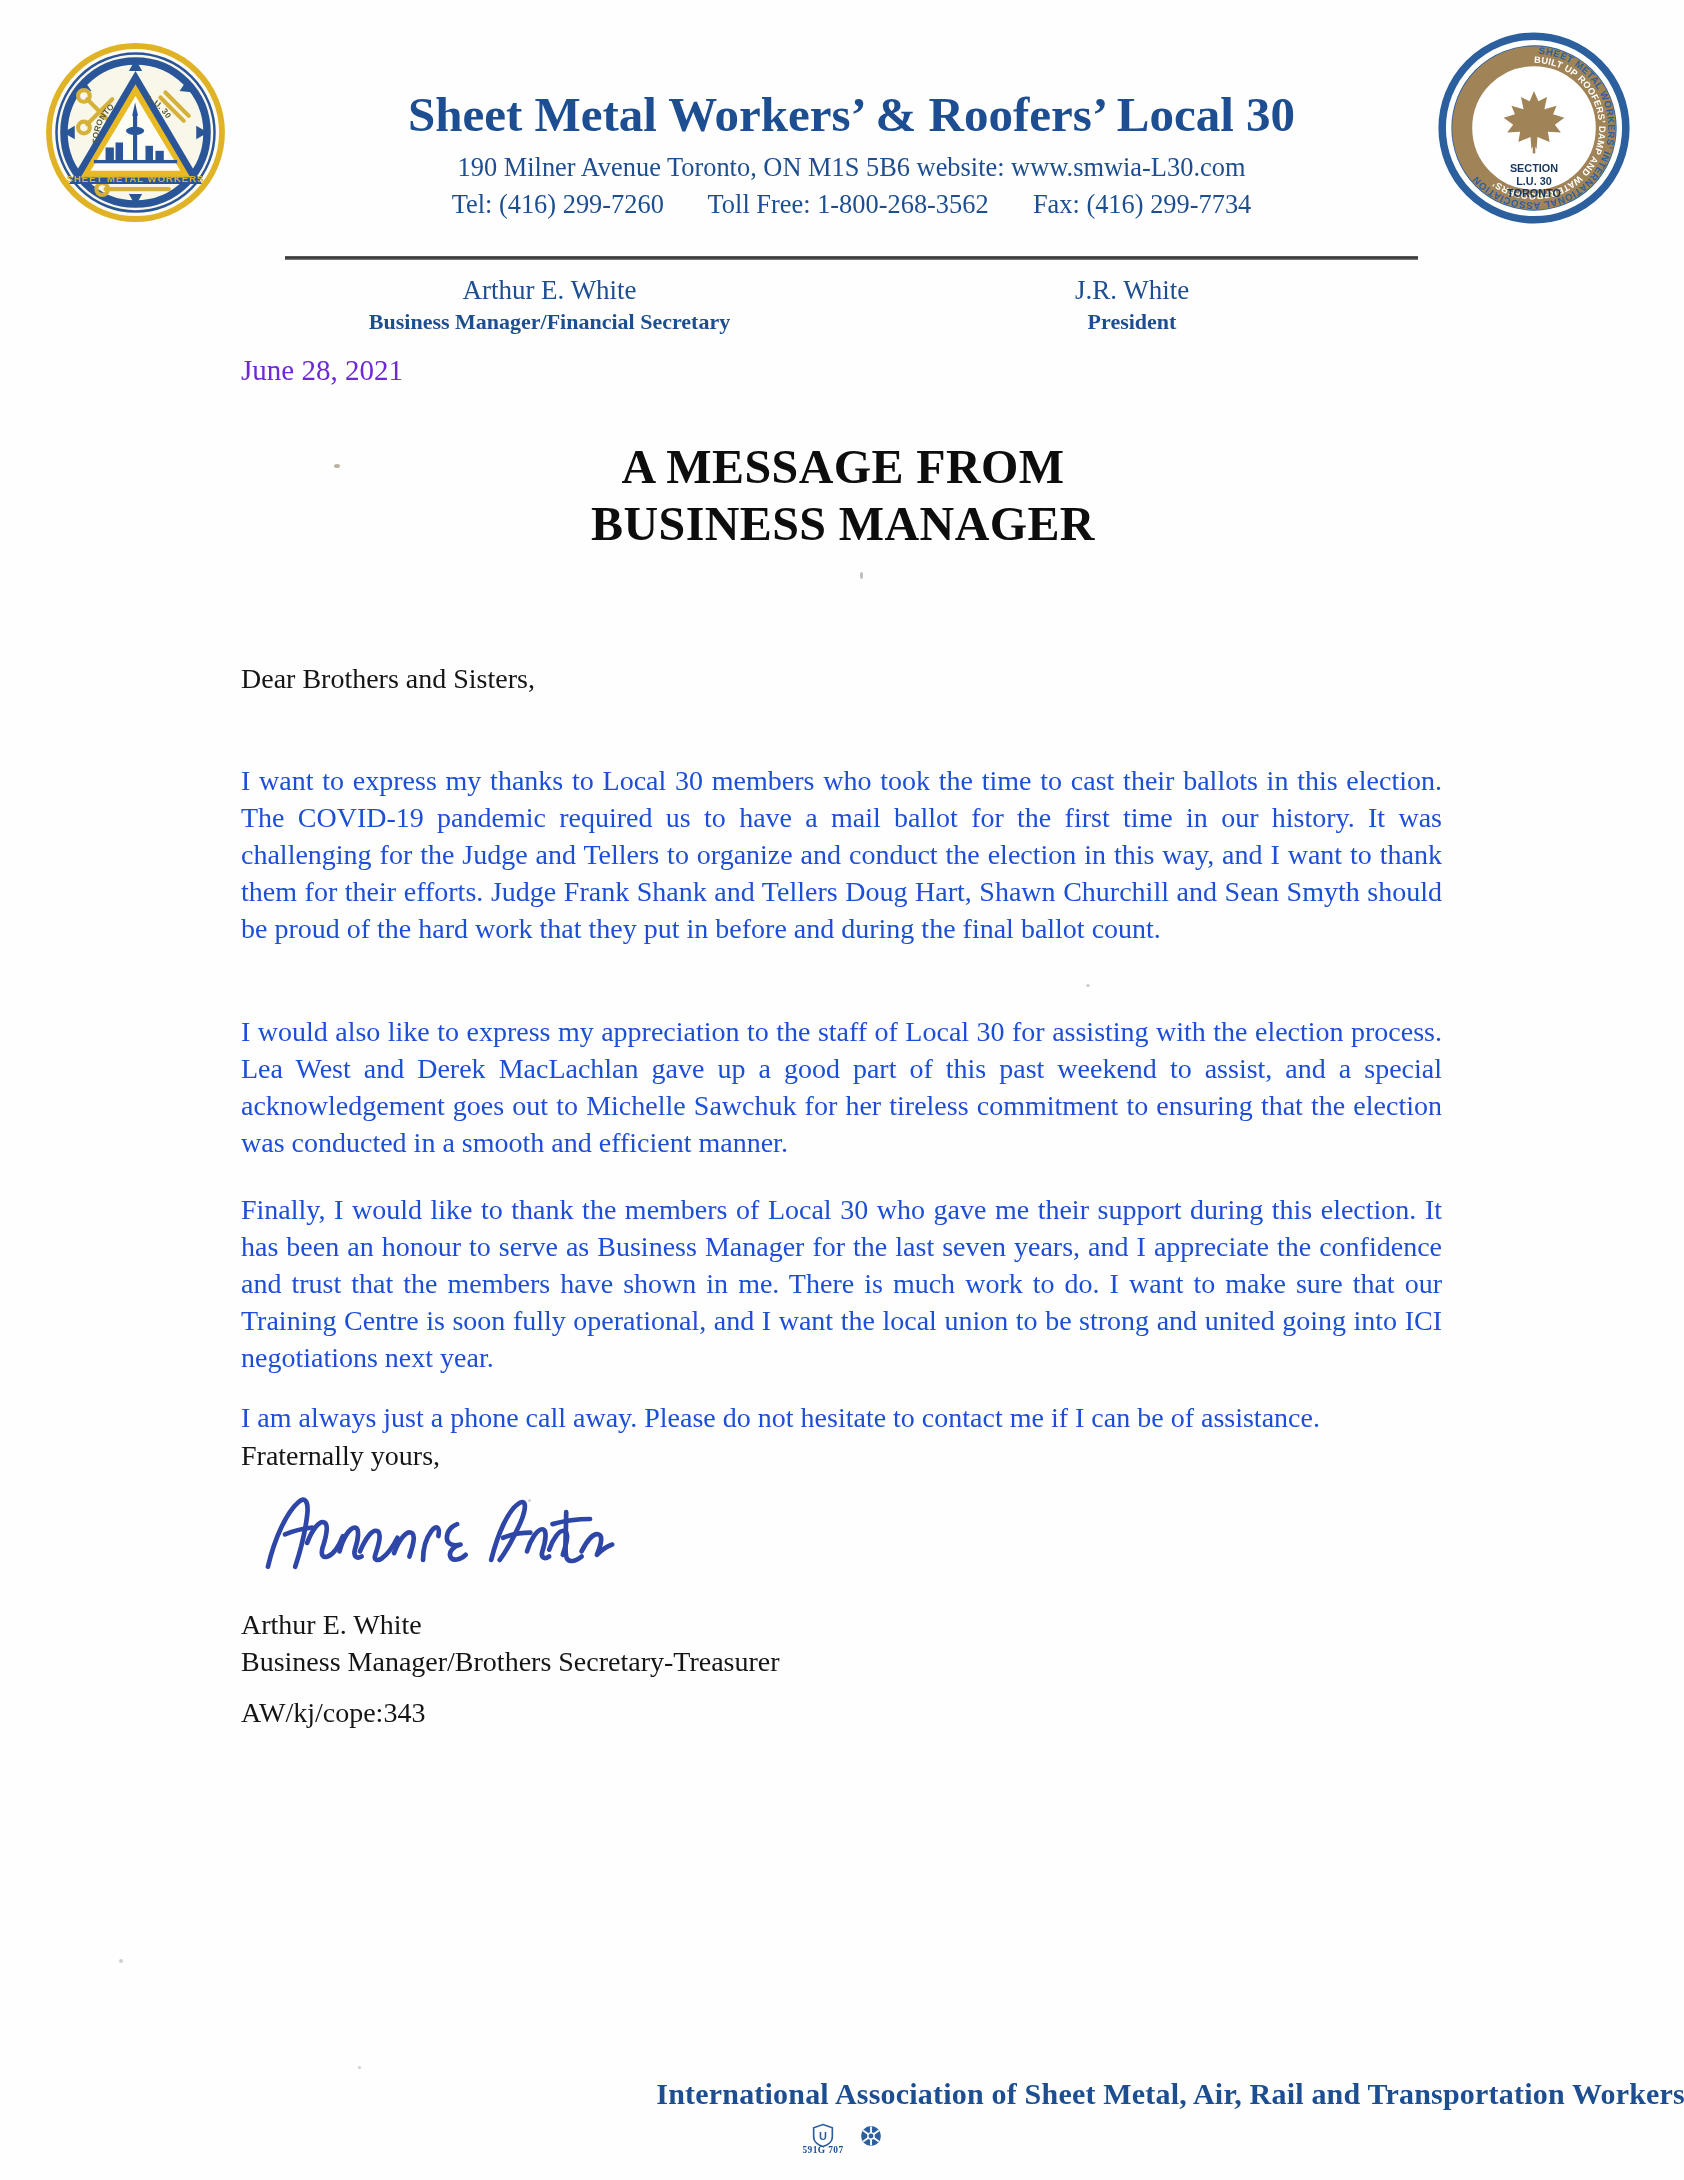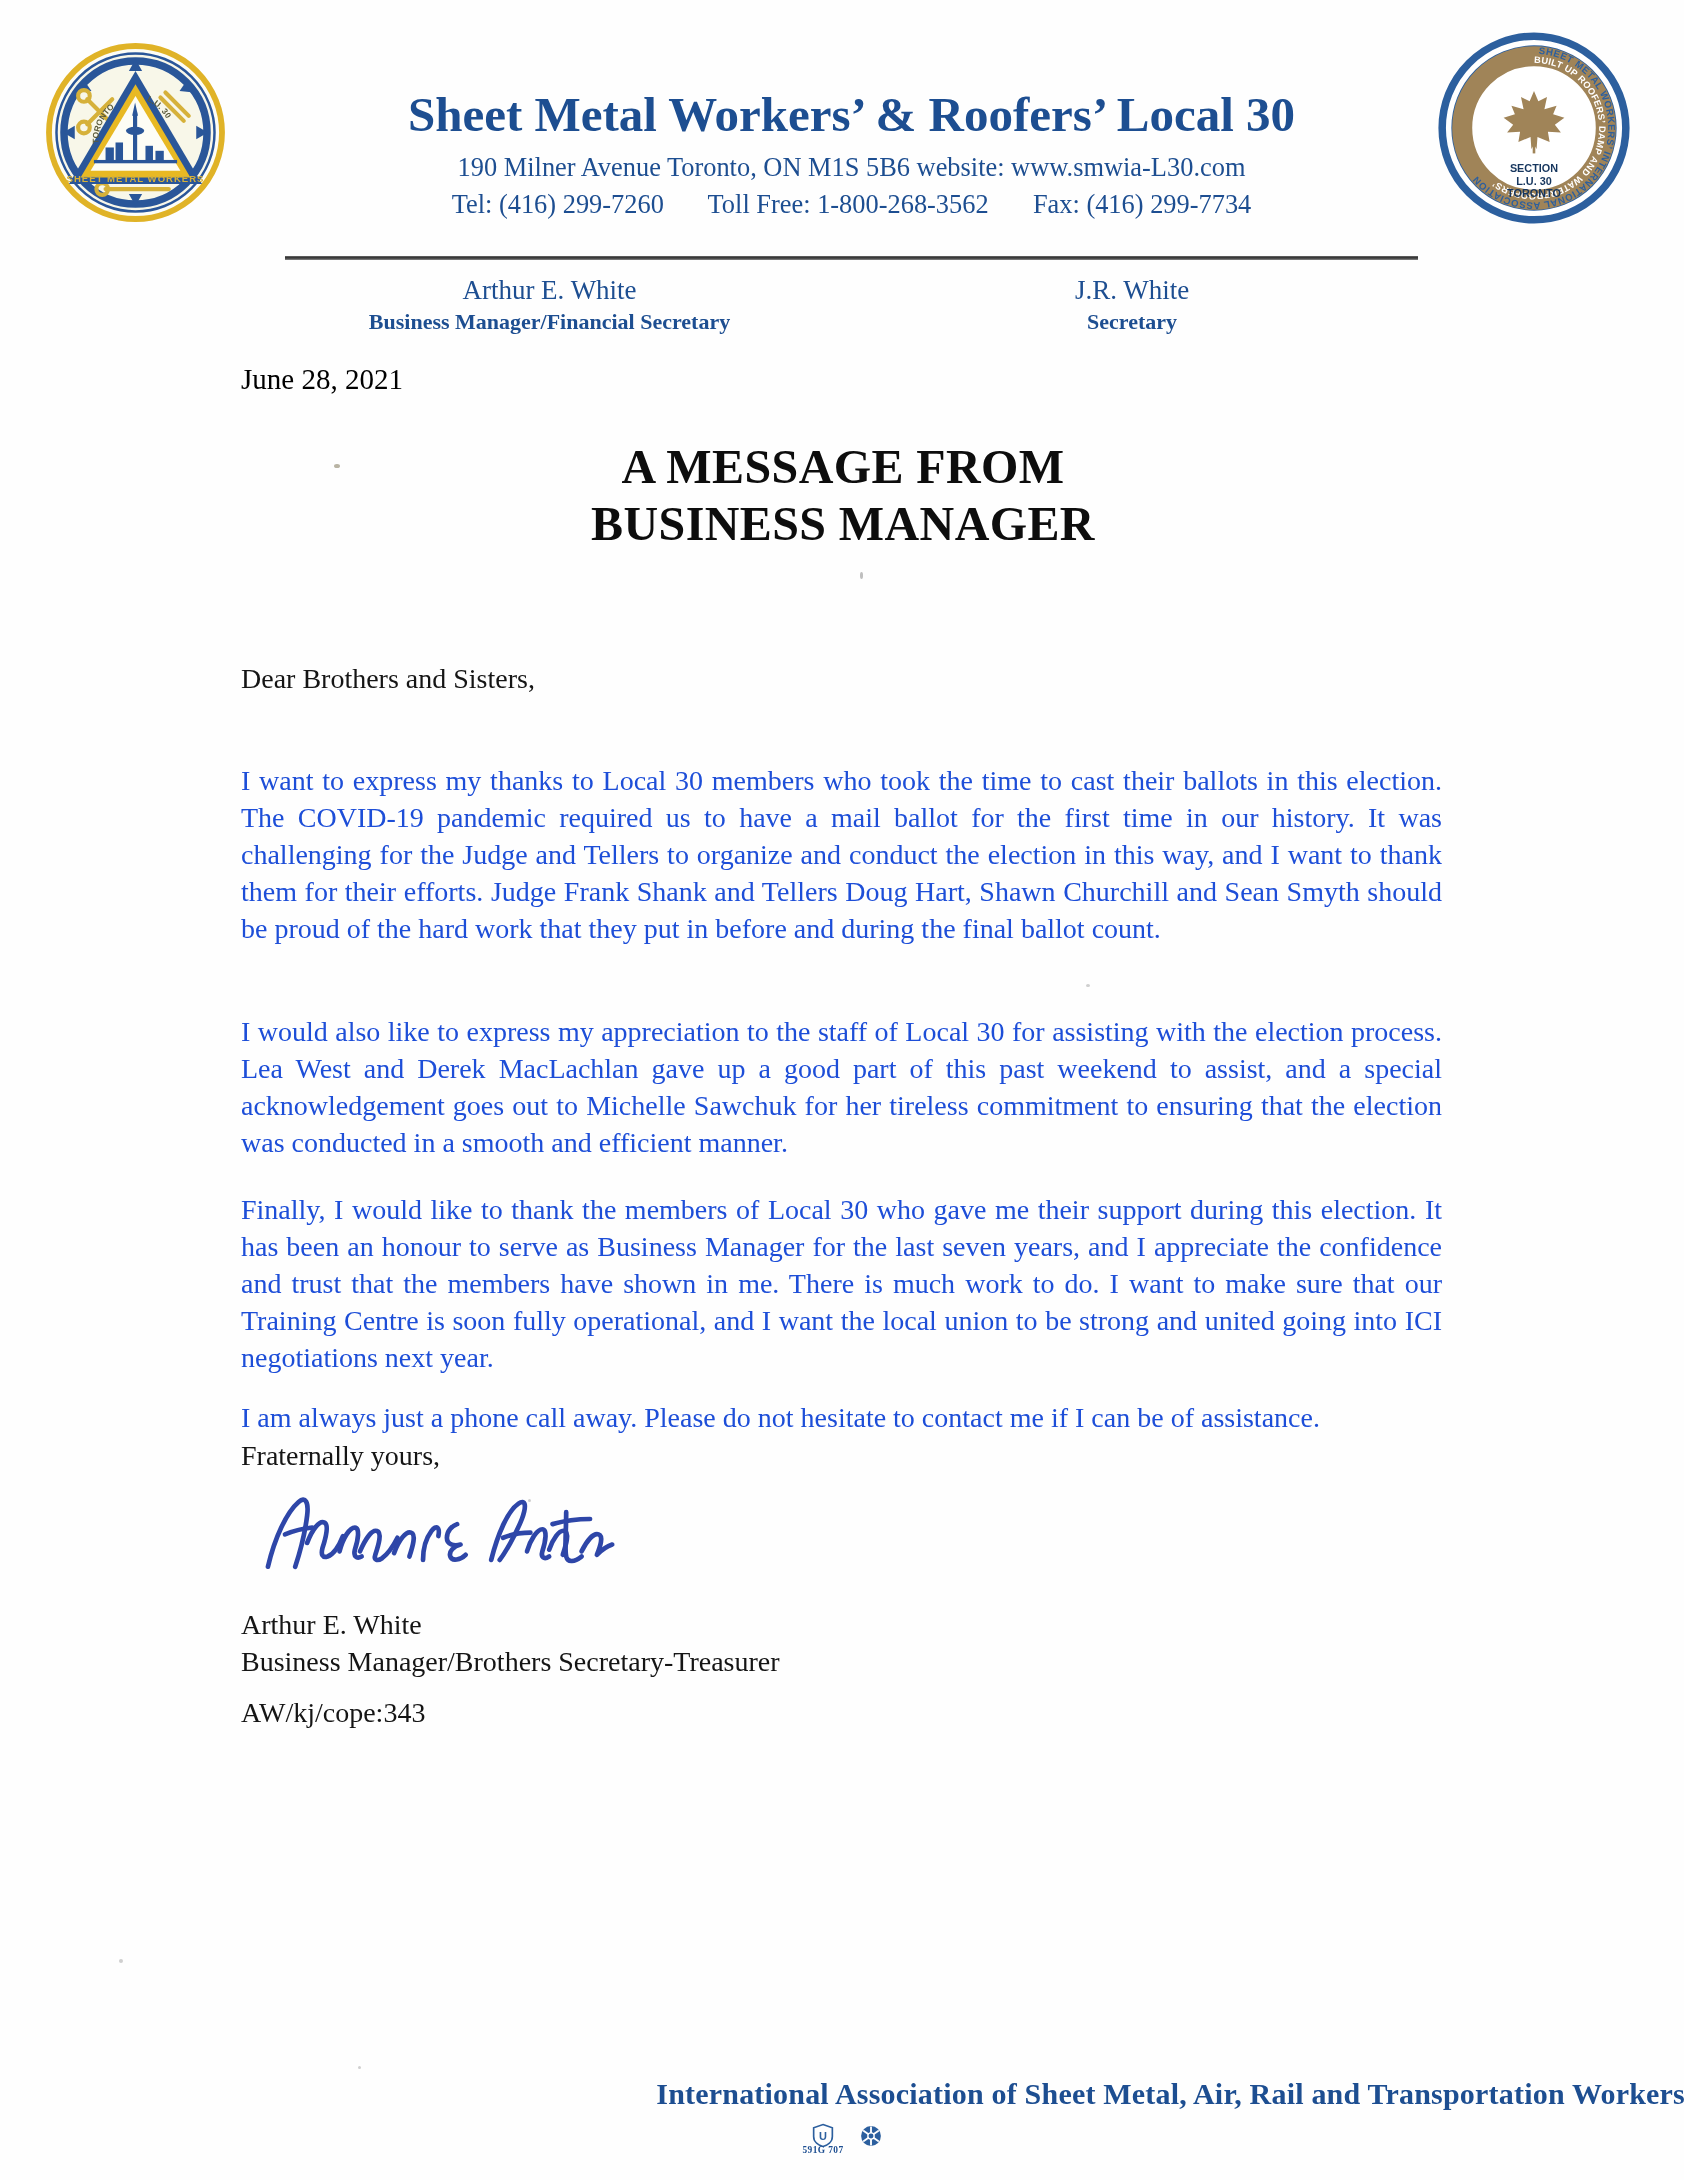--- a/index.html
+++ b/index.html
@@ -70,22 +70,22 @@
   .officer .name{
     font-size:27px;line-height:1.25;
   }
   .officer .role{
     font-size:22px;line-height:1.3;
     font-weight:bold;
     font-family:"Liberation Serif", serif;
   }
   
   .date{
-    position:absolute;left:241px;top:363px;
-    font-size:29px;color:#000000;
+    position:absolute;left:241px;top:354px;
+    font-size:29px;color:#6d28d9;
   }
   .headline{
     position:absolute;left:281px;top:439px;width:1124px;
     text-align:center;
     font-weight:bold;
     font-size:48px;
     line-height:1.18;
     letter-spacing:0.4px;
     color:#0d0d0d;
   }
@@ -221,21 +221,21 @@
 
     <div class="rule"></div>
 
     <div class="officers">
       <div class="officer left">
         <div class="name">Arthur E. White</div>
         <div class="role">Business Manager/Financial Secretary</div>
       </div>
       <div class="officer right">
         <div class="name">J.R. White</div>
-        <div class="role">Secretary</div>
+        <div class="role">President</div>
       </div>
     </div>
 
     <div class="seal-right">
       <svg viewBox="0 0 230 230" width="192" height="192" aria-hidden="true">
         <circle cx="115" cy="115" r="112" fill="#ffffff"></circle>
         <circle cx="115" cy="115" r="110" fill="none" stroke="#2c5f9e" stroke-width="9"></circle>
         <circle cx="115" cy="115" r="98" fill="#ffffff" stroke="#2c5f9e" stroke-width="2"></circle>
         <circle cx="115" cy="115" r="86" fill="none" stroke="#a08458" stroke-width="24"></circle>
         <circle cx="115" cy="115" r="72" fill="#ffffff"></circle>

